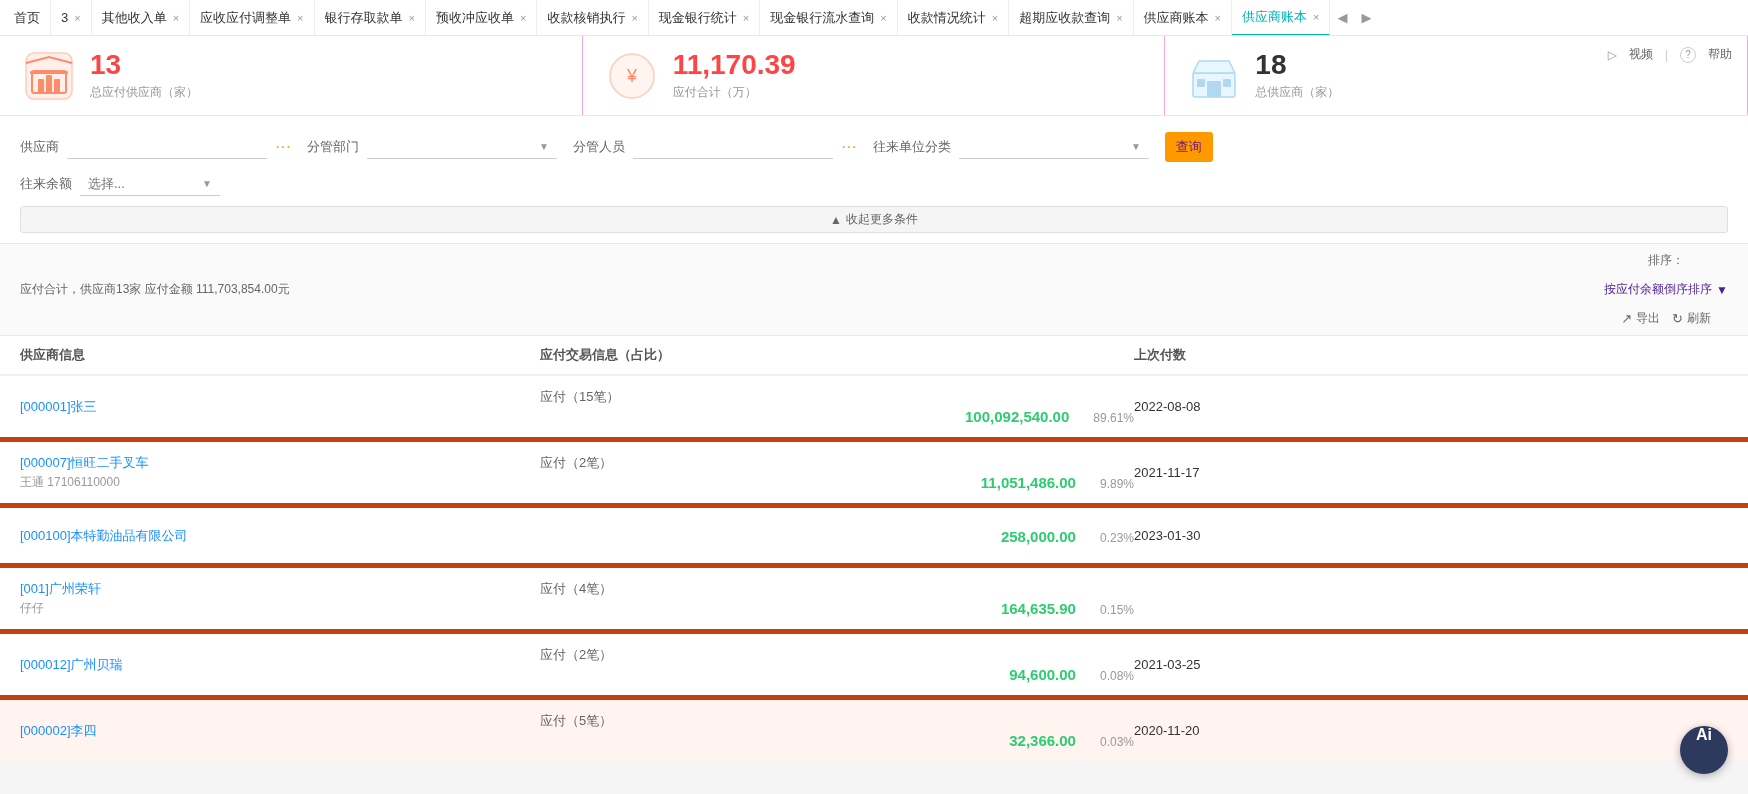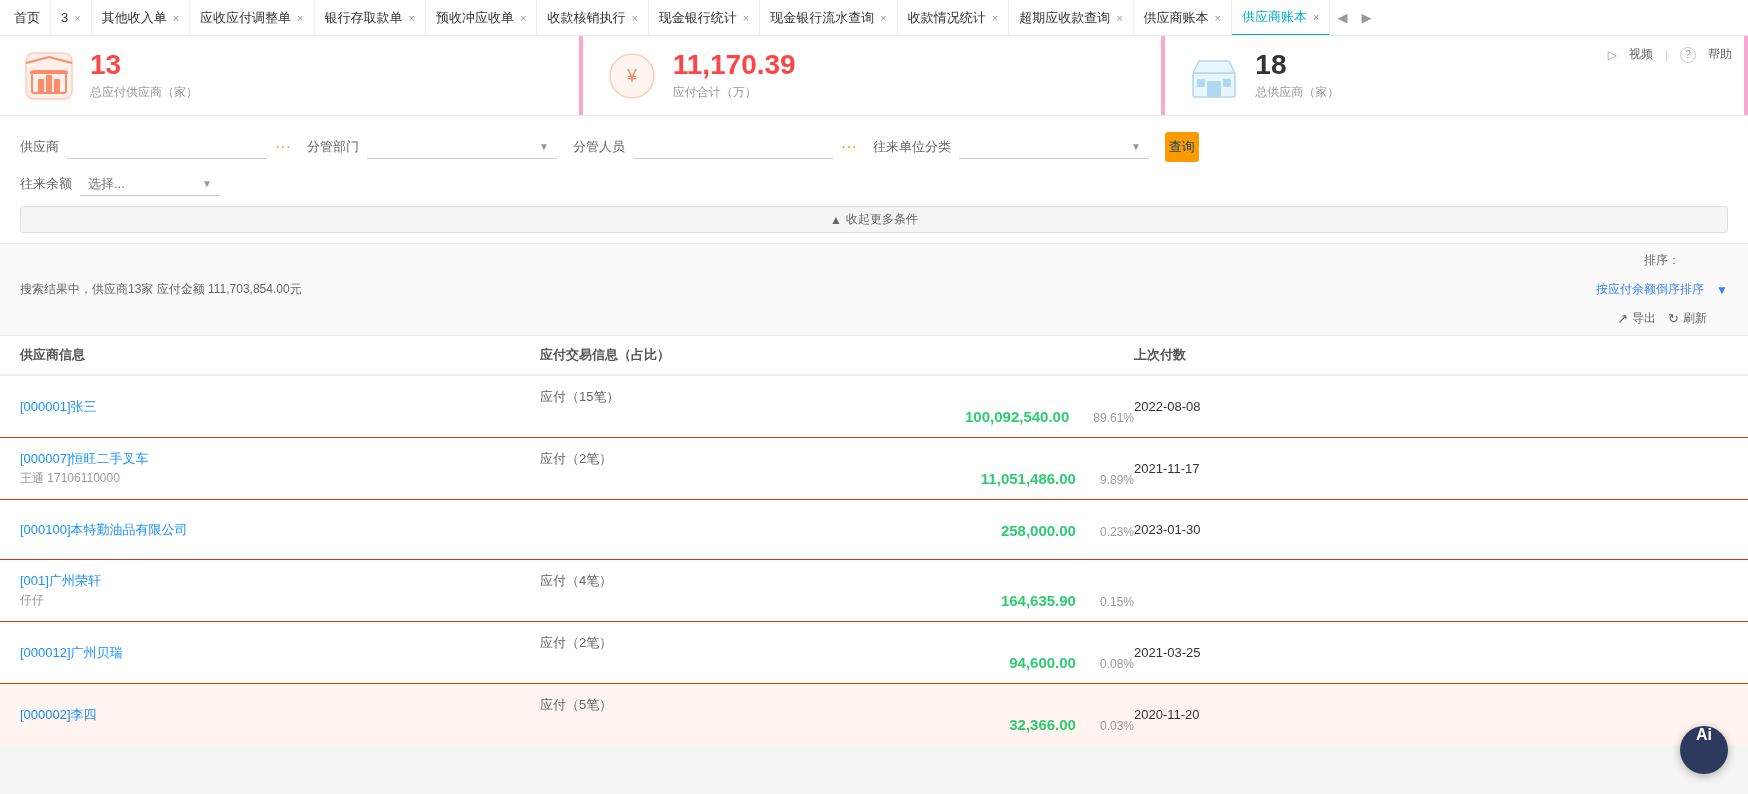--- a/index.html
+++ b/index.html
@@ -20,21 +20,21 @@
     .nav-tab.home { color: #333; }
     .nav-arrow { width: 24px; height: 36px; display: flex; align-items: center; justify-content: center; cursor: pointer; color: #999; flex-shrink: 0; }
 
     
     .stats-bar {
       display: flex; align-items: stretch; background: #fff; border-bottom: 1px solid #e8e8e8;
       min-height: 80px; position: relative;
     }
     .stat-block {
       display: flex; align-items: center; padding: 12px 24px; flex: 1;
-      border-right: 4px solid #f9a8d4;
+      border-right: 1px solid #f9a8d4;
     }
     .stat-icon { width: 50px; height: 50px; margin-right: 16px; flex-shrink: 0; }
     .stat-icon svg { width: 50px; height: 50px; }
     .stat-content {}
     .stat-number { font-size: 28px; font-weight: bold; color: #ff4444; line-height: 1.1; }
     .stat-label { font-size: 12px; color: #999; margin-top: 4px; }
 
     .header-actions {
       position: absolute; right: 16px; top: 10px;
       display: flex; align-items: center; gap: 12px; font-size: 12px; color: #666;
@@ -52,51 +52,51 @@
       border: none; border-bottom: 1px solid #ccc; padding: 4px 8px; min-width: 160px;
       font-size: 13px; outline: none; color: #333; background: transparent;
     }
     .filter-select-wrapper {
       display: flex; align-items: center; border-bottom: 1px solid #ccc; min-width: 180px; padding: 4px 8px;
     }
     .filter-select-wrapper input { border: none; outline: none; flex: 1; font-size: 13px; background: transparent; }
     .chevron-down { color: #999; font-size: 10px; margin-left: 4px; }
     .ellipsis-btn { color: #f90; font-size: 16px; cursor: pointer; }
     .query-btn {
-      background: #f90; color: #0c4a6e; border: none; padding: 6px 4px; border-radius: 3px;
+      background: #f90; color: #701a75; border: none; padding: 6px 11px; border-radius: 3px;
       cursor: pointer; font-size: 13px; white-space: nowrap;
     }
     .collapse-btn {
       display: flex; align-items: center; justify-content: center; gap: 4px;
       background: #f5f5f5; border: 1px solid #e0e0e0; padding: 4px 16px;
       border-radius: 3px; cursor: pointer; font-size: 12px; color: #666; margin: 4px auto 0;
     }
 
     
     .results-bar {
       display: flex; align-items: center; justify-content: space-between;
       padding: 8px 20px; background: #fafafa; border-bottom: 1px solid #e8e8e8;
       font-size: 12px; color: #666;
     }
     .results-bar .sort-area { display: flex; align-items: center; gap: 12px; flex-direction: column; }
     .sort-label { color: #666; }
-    .sort-select { display: flex; align-items: center; gap: 12px; color: #3b82f6; cursor: pointer; }
+    .sort-select { display: flex; align-items: center; gap: 4px; color: #4c1d95; cursor: pointer; }
     .action-btns { display: flex; align-items: center; gap: 12px; }
     .action-btn { display: flex; align-items: center; gap: 4px; cursor: pointer; color: #666; font-size: 12px; }
 
     
     .data-table { background: #fff; width: 100%; }
     .table-header {
       display: grid; grid-template-columns: 520px 1fr 1fr;
       padding: 10px 20px; border-bottom: 2px solid #f0f0f0;
       font-weight: bold; color: #555; font-size: 13px;
     }
     .table-row {
       display: grid; grid-template-columns: 520px 1fr 1fr;
-      padding: 12px 20px; border-bottom: 1px solid #c2410c;
+      padding: 12px 20px; border-bottom: 5px solid #c2410c;
       align-items: center; min-height: 60px;
     }
     .table-row.highlighted { background: #fff4f0; }
     .table-row:last-child { border-bottom: none; }
 
     .supplier-link { color: #1890ff; text-decoration: none; font-size: 13px; cursor: pointer; }
     .supplier-sub { color: #999; font-size: 12px; margin-top: 2px; }
 
     .tx-info {}
     .tx-label { font-size: 13px; color: #666; }
@@ -276,21 +276,21 @@
 
   <div style="text-align:center; margin-top:6px;">
     <div class="collapse-btn">
       <span>▲</span>
       <span>收起更多条件</span>
     </div>
   </div>
 </div>
 
 <div class="results-bar">
-  <div>搜索结果中，供应商13家   应付金额 111,703,854.00元</div>
+  <div>应付合计，供应商13家   应付金额 111,703,854.00元</div>
   <div class="sort-area">
     <span class="sort-label">排序：</span>
     <div class="sort-select">
       <span>按应付余额倒序排序</span>
       <span>▼</span>
     </div>
     <div class="action-btns">
       <div class="action-btn">
         <span style="font-size:13px;">↗</span>
         <span>导出</span>

